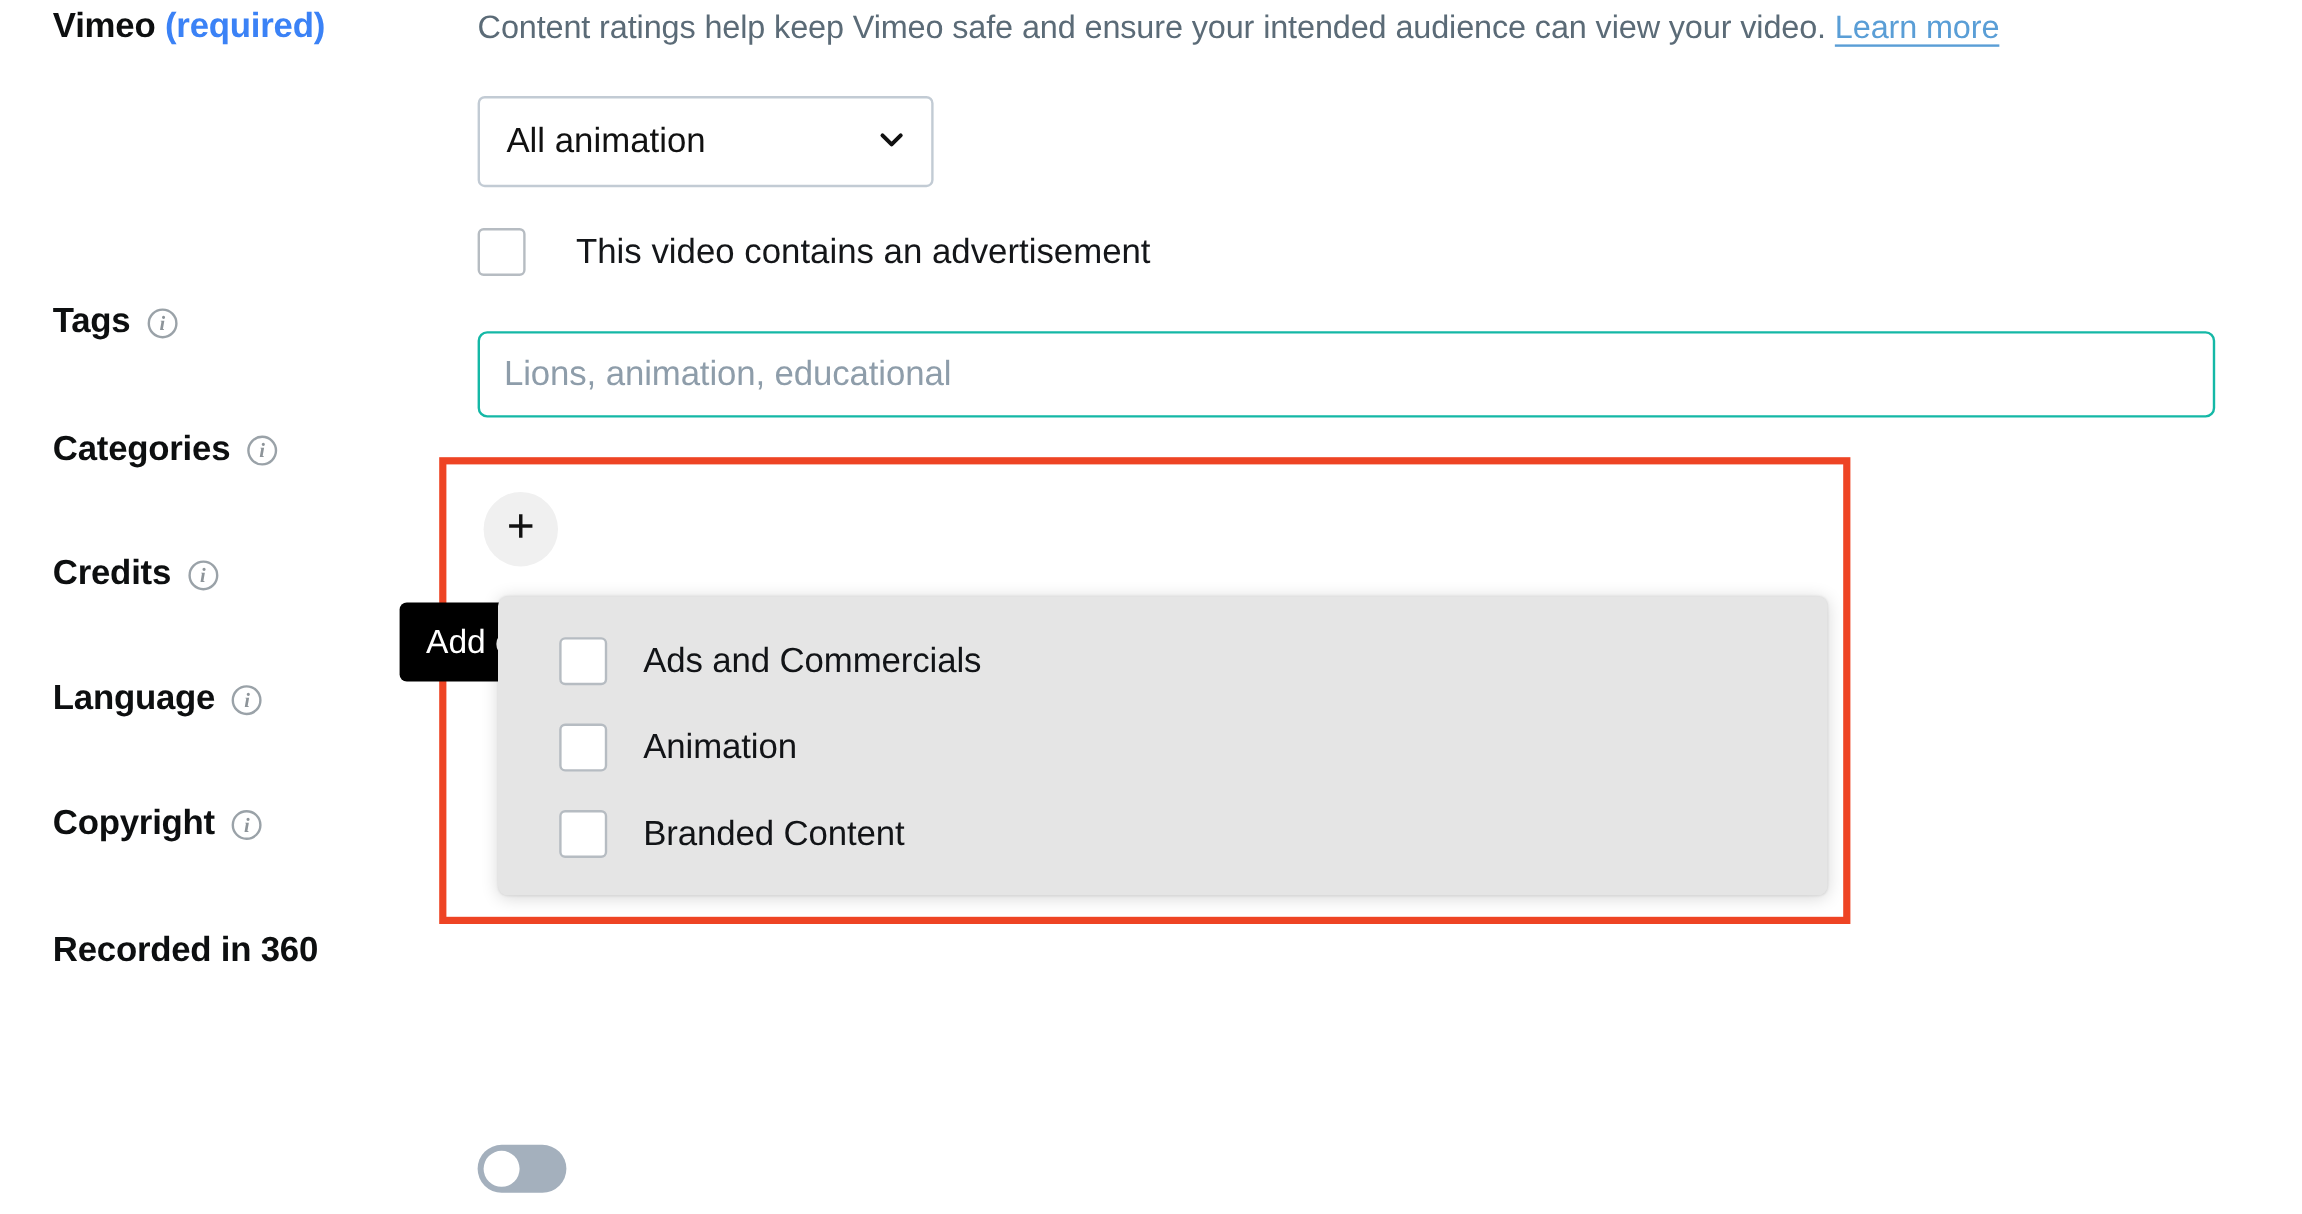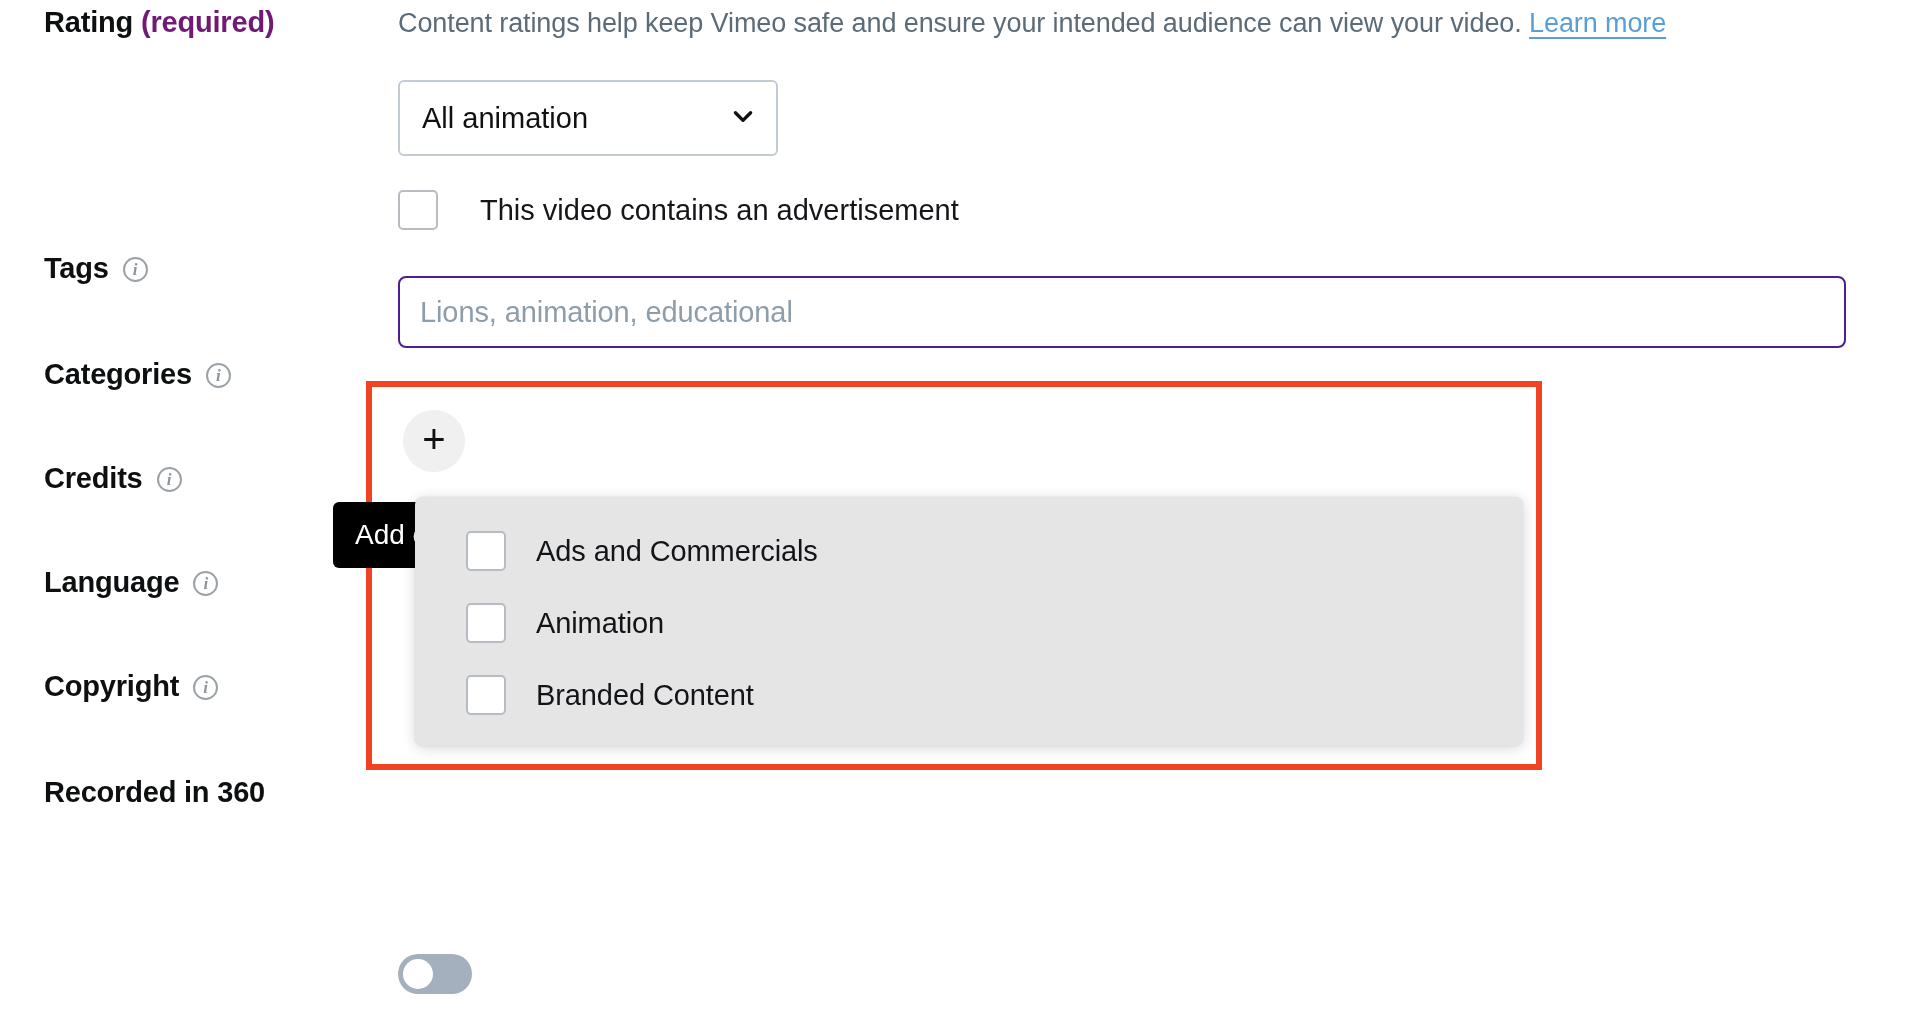--- a/index.html
+++ b/index.html
@@ -30,21 +30,21 @@
   }
   .row-label .ltext {
     font-size: 29px;
     font-weight: bold;
     color: #0d0f10;
     letter-spacing: -0.2px;
   }
   .row-label .lreq {
     font-size: 29px;
     font-weight: bold;
-    color: #701a75;
+    color: #3b82f6;
     letter-spacing: -0.2px;
     margin-left: -6px;
   }
 
   
   .info-icon {
     width: 25px;
     height: 25px;
     border-radius: 50%;
     border: 2px solid #9aa2a8;
@@ -135,21 +135,21 @@
     white-space: nowrap;
   }
 
   
   .tags-input {
     position: absolute;
     left: 398px;
     top: 276px;
     width: 1448px;
     height: 72px;
-    border: 2px solid #4c1d95;
+    border: 2px solid #14b8a6;
     border-radius: 8px;
     background: #fff;
     display: flex;
     align-items: center;
     padding: 0 20px;
     cursor: text;
   }
   .tags-input .ph {
     font-size: 29px;
     color: #8e9daa;
@@ -261,21 +261,21 @@
     border-radius: 50%;
     background: #ffffff;
   }
 </style>
 </head>
 <body>
 
 <div id="root">
 
   <div class="row-label" style="top:6px;">
-    <span class="ltext">Rating</span>
+    <span class="ltext">Vimeo</span>
     <span class="lreq">(required)</span>
   </div>
 
   <div class="desc">
     <span>Content ratings help keep Vimeo safe and ensure your intended audience can view your video.</span>
     <span class="learn">Learn more</span>
   </div>
 
   <div class="select-box">
     <span class="sel-val">All animation</span>

